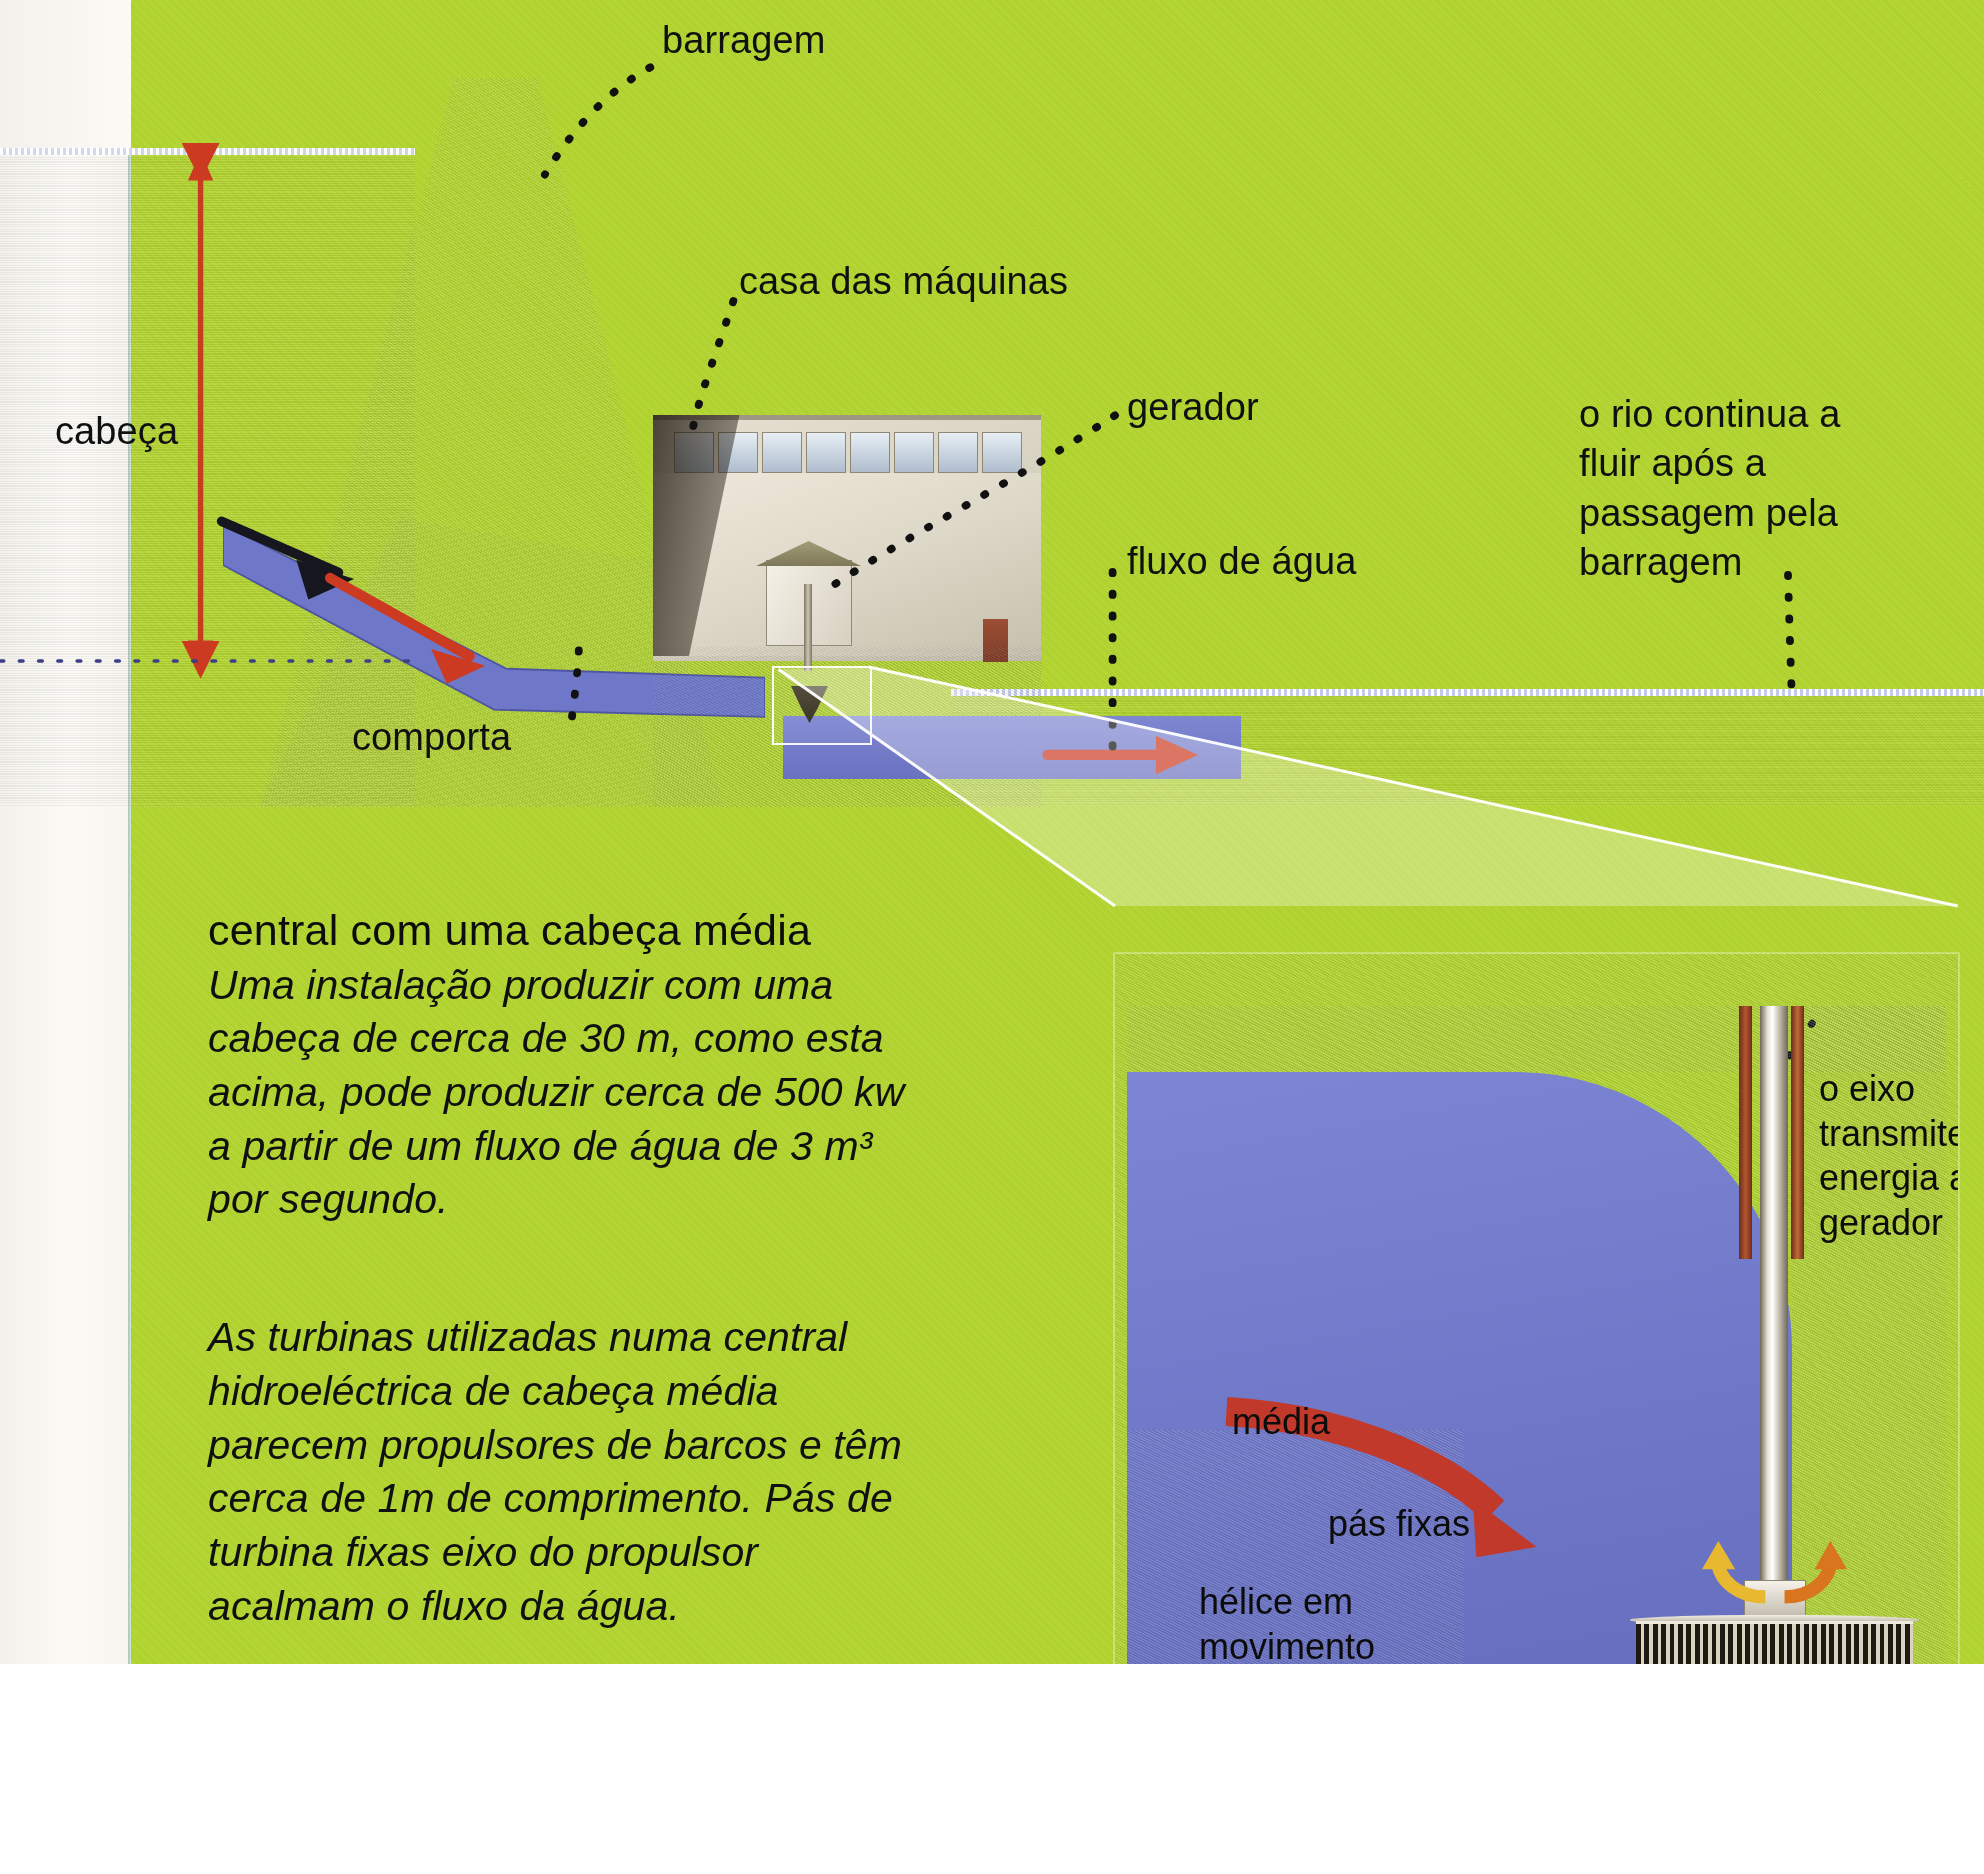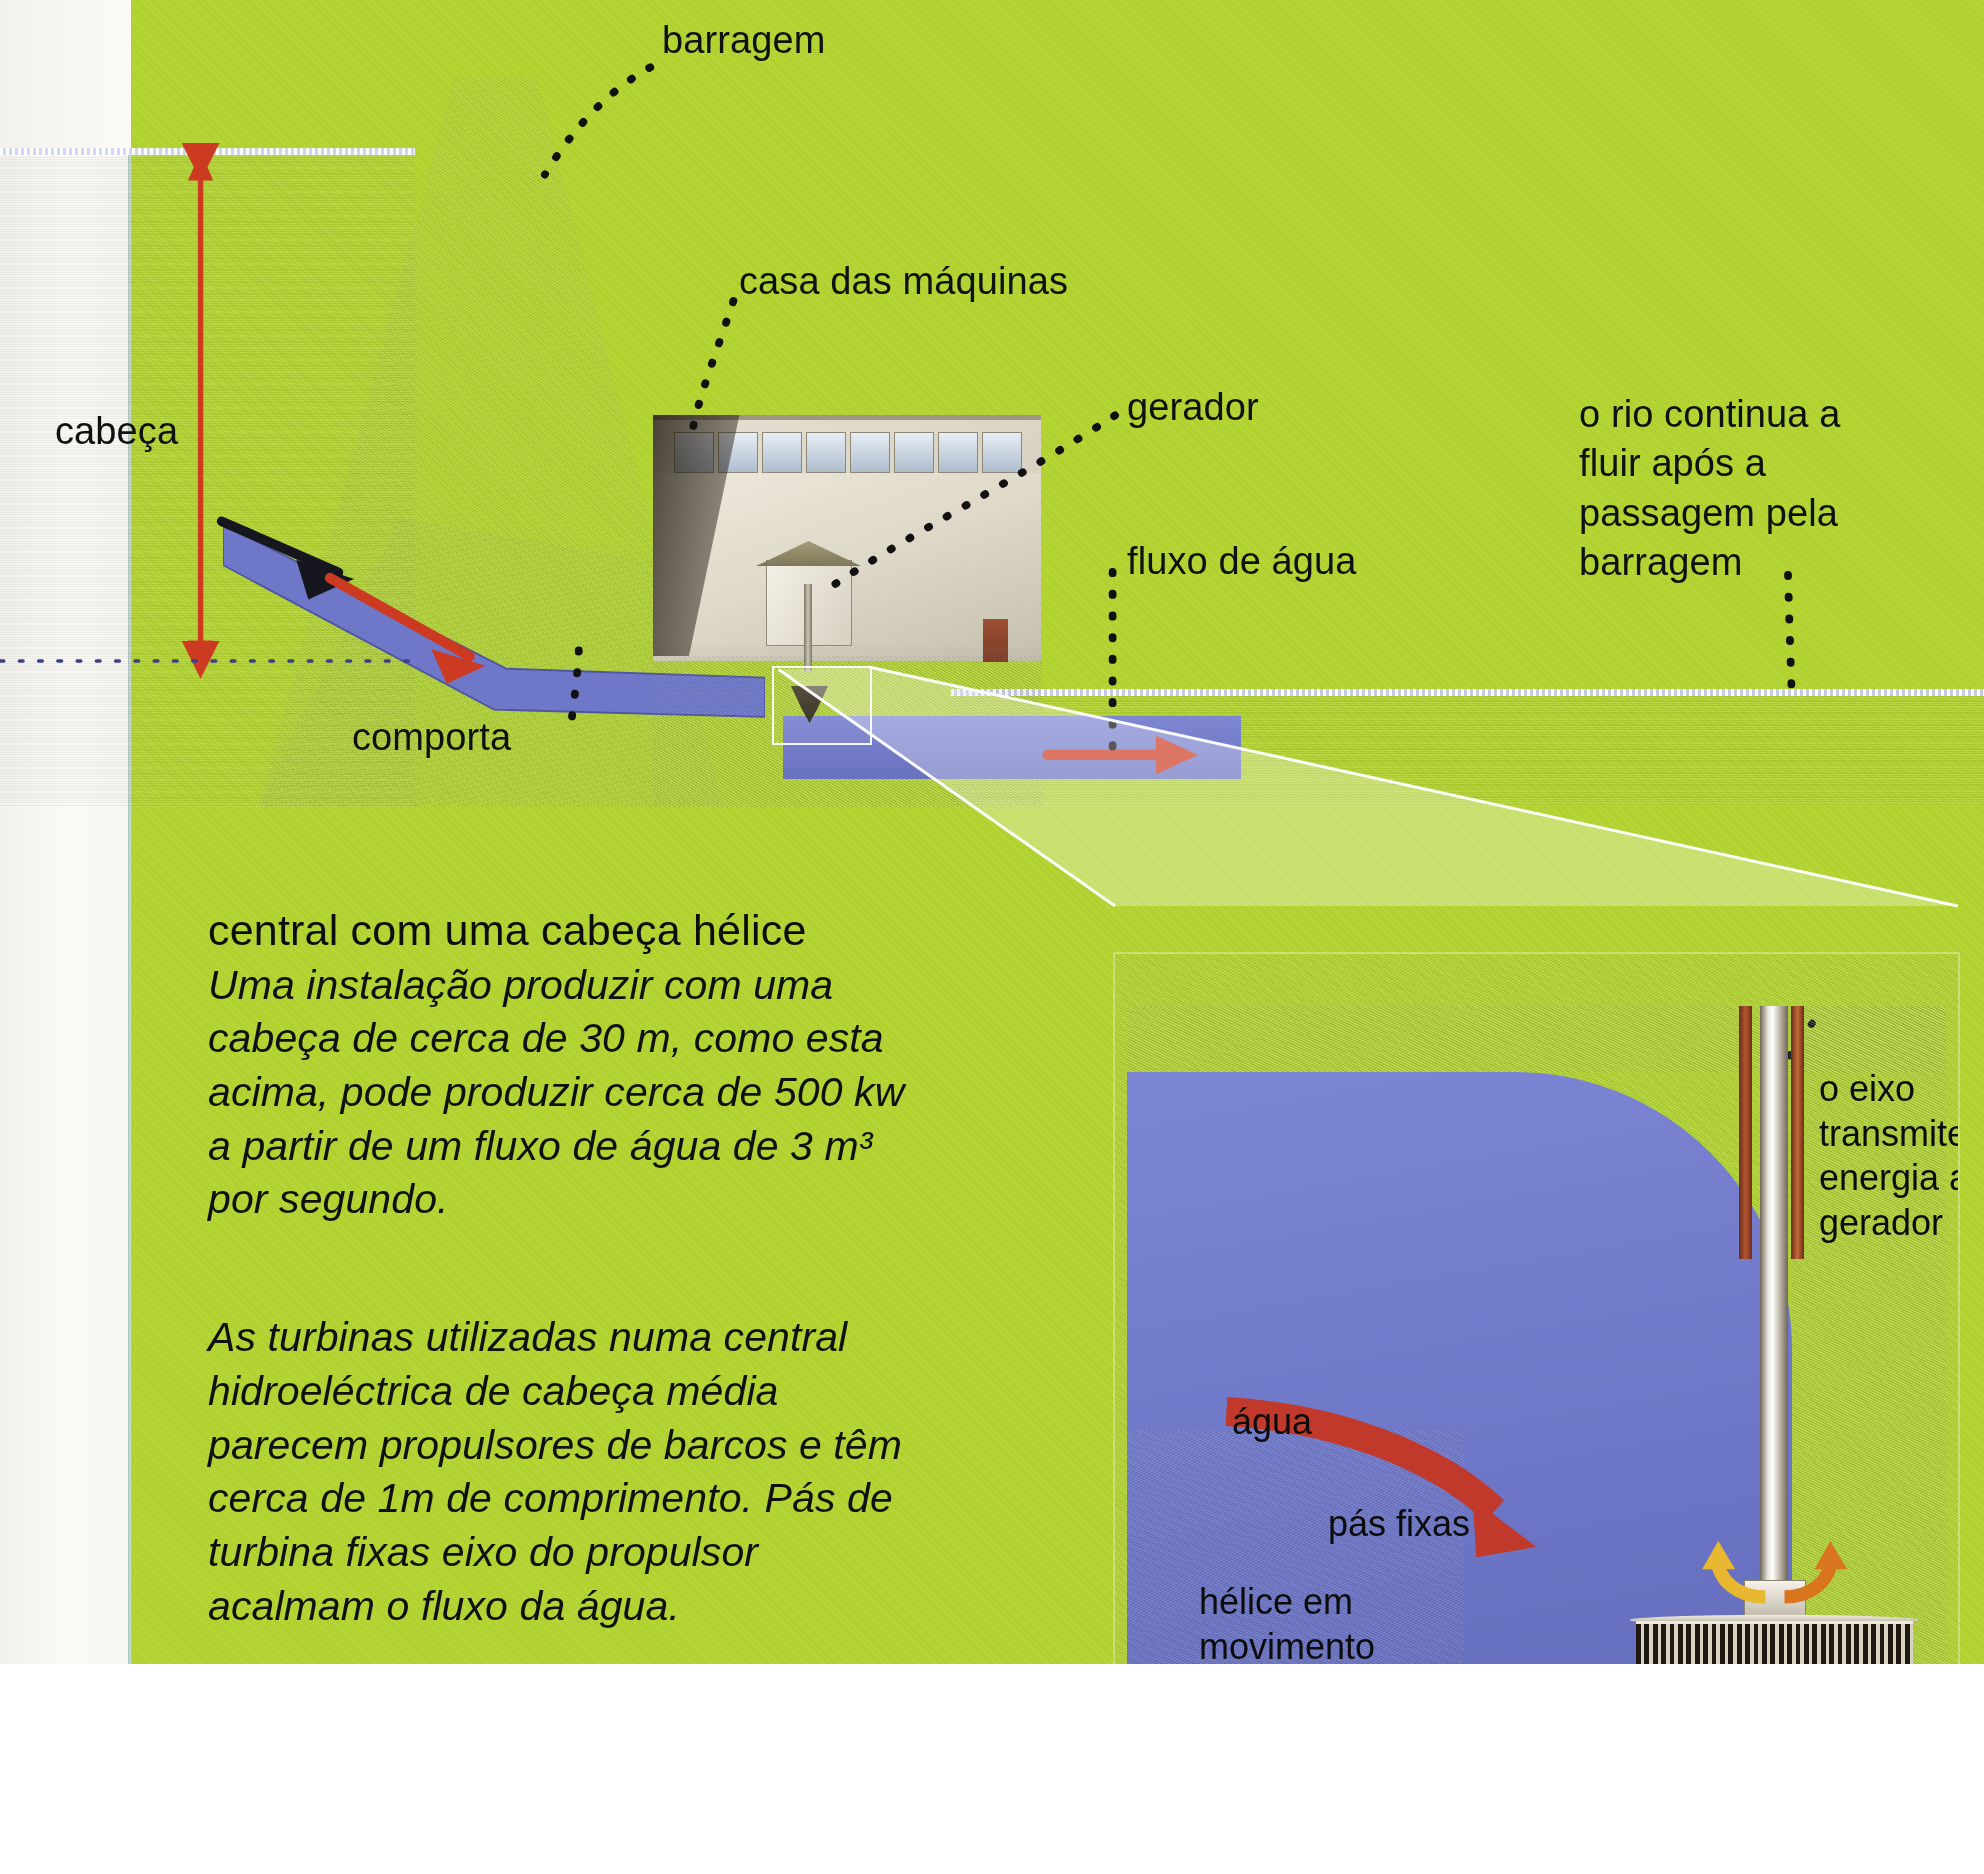--- a/index.html
+++ b/index.html
@@ -406,21 +406,21 @@
   <div class="lbl lbl-fluxo">fluxo de água</div>
   <div class="lbl lbl-cabeca">cabeça</div>
   <div class="lbl lbl-comporta">comporta</div>
   <div class="lbl lbl-rio">o rio continua a
 fluir após a
 passagem pela
 barragem</div>
 
   <div class="text-col">
 
-    <h2 class="sec-head">central com uma cabeça hélice</h2>
+    <h2 class="sec-head">central com uma cabeça média</h2>
     <p class="sec-body"><span>Uma instalação produzir com uma</span><br><span>cabeça de cerca de 30 m, como esta</span><br><span>acima, pode produzir cerca de 500 kw</span><br><span>a partir de um fluxo de água de 3 m³</span><br><span>por segundo.</span></p>
 
     <div class="gap"></div>
 
     <p class="sec-body"><span>As turbinas utilizadas numa central</span><br><span>hidroeléctrica de cabeça média</span><br><span>parecem propulsores de barcos e têm</span><br><span>cerca de 1m de comprimento. Pás de</span><br><span>turbina fixas eixo do propulsor</span><br><span>acalmam o fluxo da água.</span></p>
   </div>
 
   <div class="inset">
     <div class="inset-concrete"></div>
     <div class="inset-top-slab"></div>
@@ -467,20 +467,20 @@
 
     <svg width="843" height="891" viewBox="0 0 1400 1480" style="position:absolute;left:0;top:0;">
       <rect x="1070" y="1300" width="46" height="95" fill="#c0392b"></rect>
       <polygon points="1093 1440, 1035 1340, 1151 1340" fill="#c0392b"></polygon>
     </svg>
 
     <div class="inset-lbl il-eixo">o eixo
 transmite
 energia ao
 gerador</div>
-    <div class="inset-lbl il-agua">água</div>
+    <div class="inset-lbl il-agua">média</div>
     <div class="inset-lbl il-pas">pás fixas</div>
     <div class="inset-lbl il-helice">hélice em
 movimento</div>
   </div>
 
 </div>
 
 
 </body></html>

